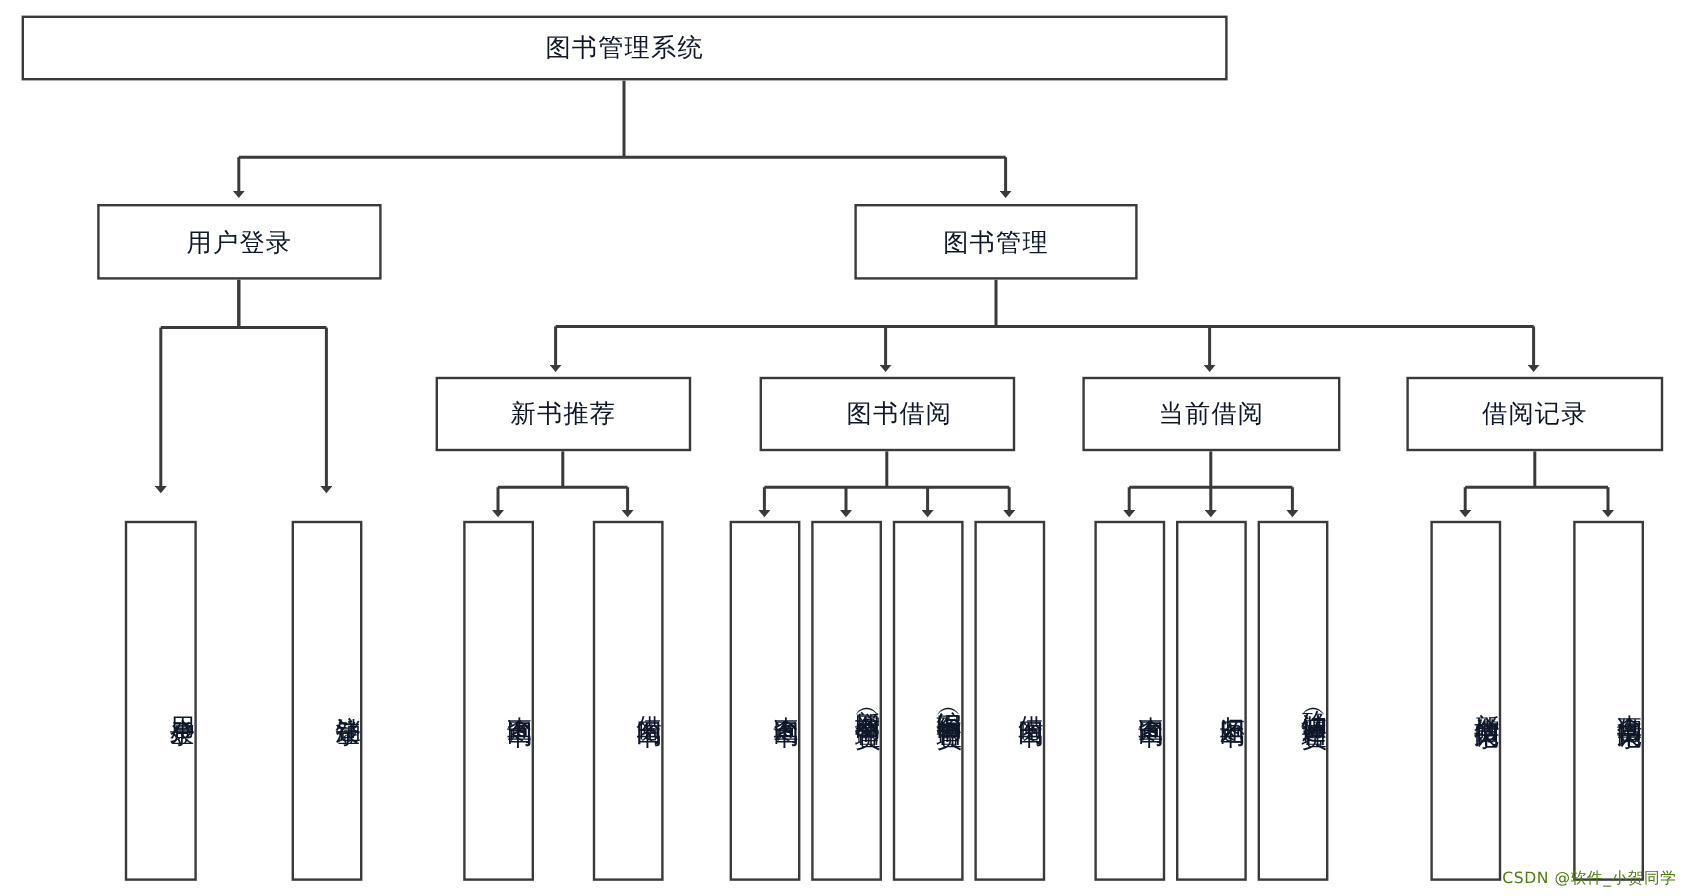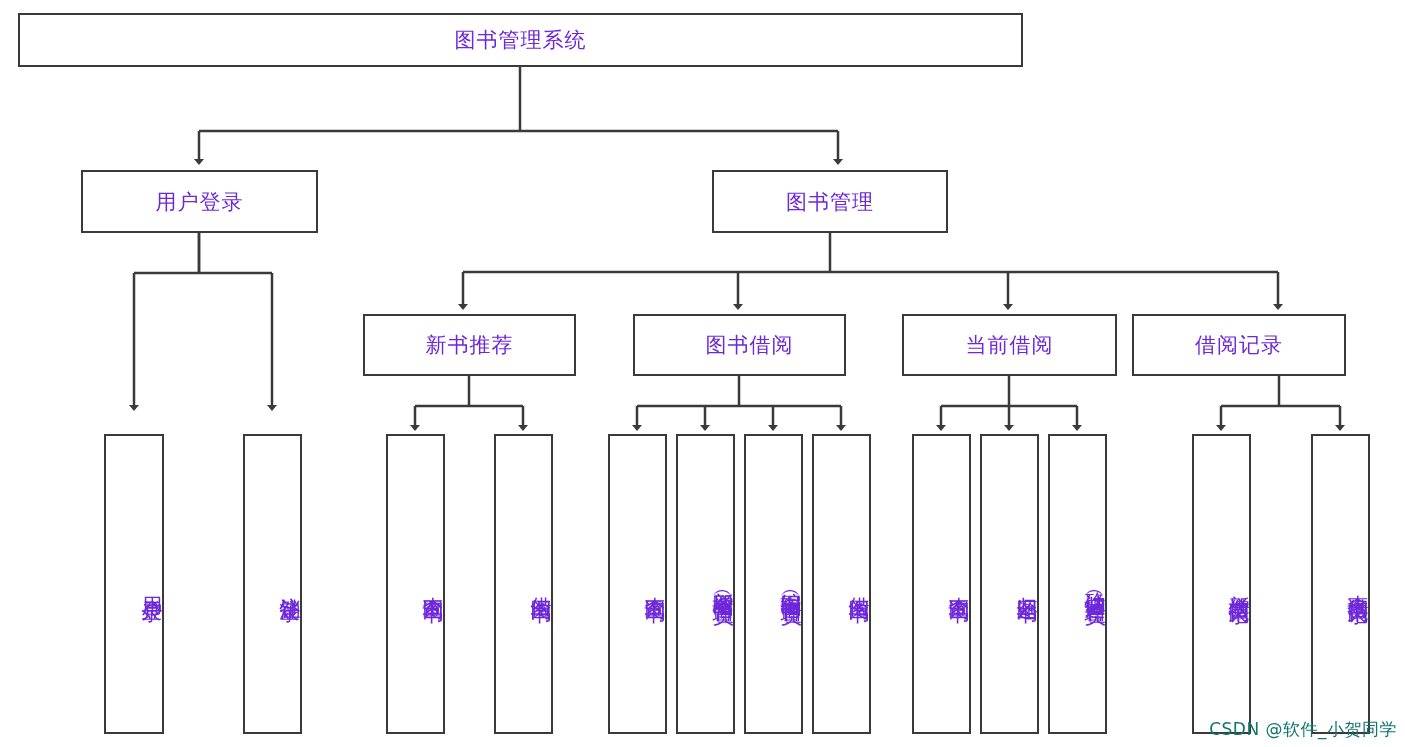--- a/index.html
+++ b/index.html
@@ -18,21 +18,21 @@
     overflow: hidden;
   }
   .node {
     position: absolute;
     box-sizing: border-box;
     border: 2px solid #3a3a3a;
     background: #ffffff;
     display: flex;
     align-items: center;
     justify-content: center;
-    color: #6d28d9;
+    color: #0f172a;
   }
   .node.h {
     font-size: 21px;
     letter-spacing: 1px;
   }
   .node.v {
     writing-mode: vertical-rl;
     text-orientation: upright;
     font-size: 21px;
     letter-spacing: 2px;
@@ -55,22 +55,22 @@
     left: 0;
     top: 0;
     width: 1405px;
     height: 747px;
     pointer-events: none;
   }
   .watermark {
     position: absolute;
     right: 8px;
     bottom: 6px;
-    font-size: 17px;
-    color: #0f766e;
+    font-size: 13px;
+    color: #4d7c0f;
     white-space: nowrap;
     letter-spacing: 0.5px;
   }
 </style>
 </head>
 <body>
 
 <div id="canvas">
 
   <svg class="links" viewBox="0 0 1405 747">
@@ -138,21 +138,21 @@
 
   <div class="node h" style="left:712px; top:170px; width:236px; height:63px;">
     <span class="lbl">图书管理</span>
   </div>
   <div class="node h" style="left:633px; top:314px; width:213px; height:62px;padding-left:20px;">
     <span class="lbl">图书借阅</span>
   </div>
   <div class="node h" style="left:902px; top:314px; width:215px; height:62px;font-family:Liberation Mono, monospace;">
     <span class="lbl">当前借阅</span>
   </div>
-  <div class="node h" style="left:1132px; top:314px; width:214px; height:62px;">
+  <div class="node h" style="left:1172px; top:314px; width:214px; height:62px;">
     <span class="lbl">借阅记录</span>
   </div>
 
   <div class="node v" style="left:104px; top:434px; width:60px; height:300px;">
     <span class="lbl">用户登录</span>
   </div>
   <div class="node v" style="left:243px; top:434px; width:59px; height:300px;">
     <span class="lbl">注销登录</span>
   </div>
 

